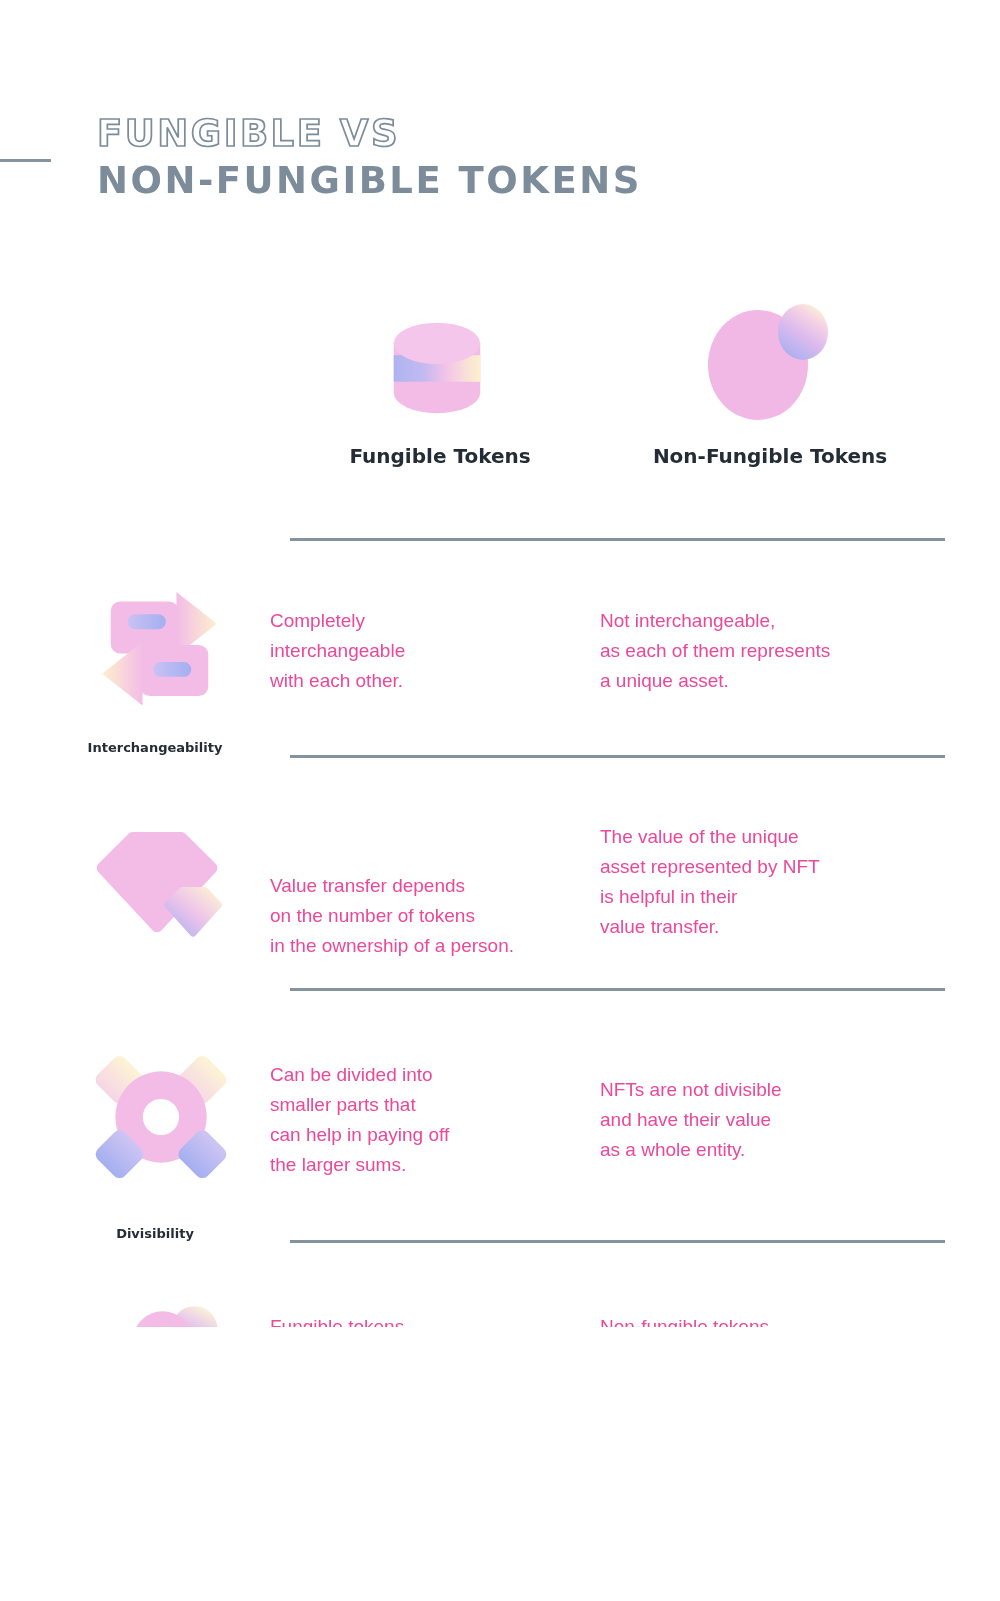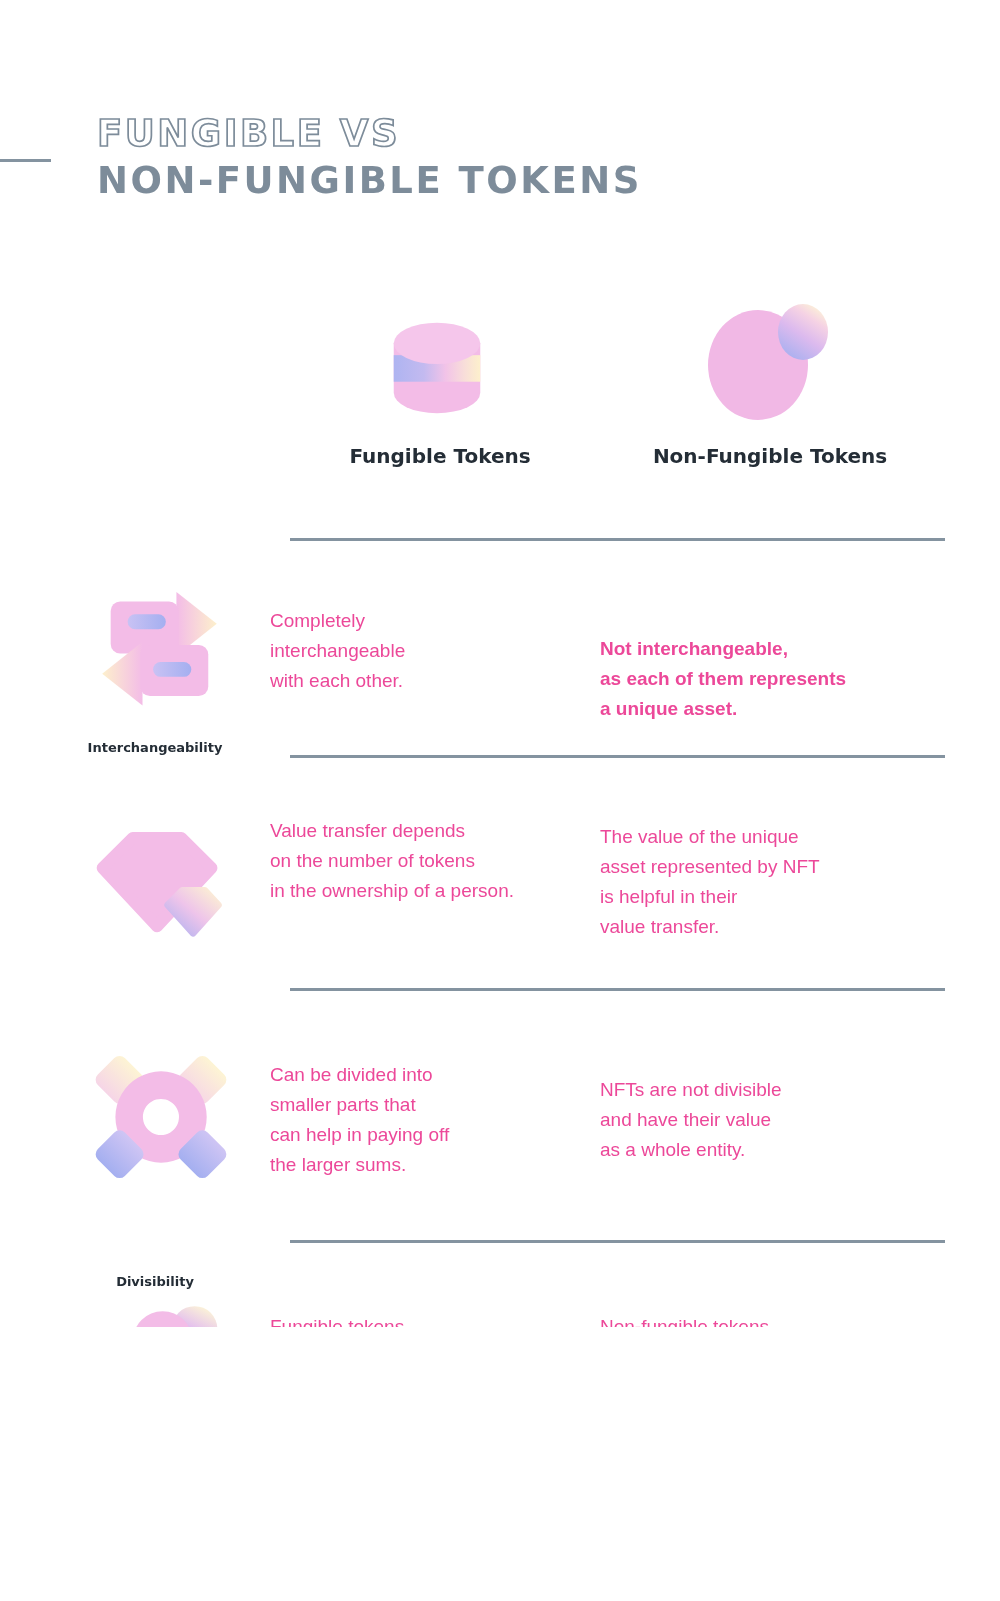--- a/index.html
+++ b/index.html
@@ -24,29 +24,29 @@
 
   
   .divider{position:absolute;left:290px;width:655px;height:3px;background:#8493a0;}
   .d0{top:538px;} .d1{top:755px;} .d2{top:988px;} .d3{top:1240px;} .d4{top:1473px;}
 
   
   .cell{position:absolute;font-size:19px;line-height:30px;text-align:left;
         white-space:pre-line;color:#ec4899;}
   .cell.fungible{left:270px;width:330px;}
   .cell.nonfungible{left:600px;width:340px;}
-  .r1f{top:606px;} .r1n{top:634px;font-weight:bold;}
-  .r2f{top:816px;} .r2n{top:822px;}
+  .r1f{top:606px;} .r1n{top:606px;}
+  .r2f{top:871px;} .r2n{top:822px;}
   .r3f{top:1060px;} .r3n{top:1075px;}
   .r4f{top:1312px;} .r4n{top:1312px;}
 
   
   .row-label{position:absolute;left:5px;width:300px;text-align:center;
              font-family:"DejaVu Sans",sans-serif;font-weight:bold;font-size:13px;color:#242d36;}
-  .l1{top:740px;} .l2{top:976px;} .l3{top:1274px;} .l4{top:1458px;}
+  .l1{top:740px;} .l2{top:976px;} .l3{top:1226px;} .l4{top:1458px;}
 
   
   .ricon{position:absolute;}
   .ricon.arrows{left:90px;top:592px;width:140px;height:122px;}
   .ricon.gem{left:95px;top:830px;width:128px;height:112px;}
   .ricon.donut{left:92px;top:1048px;width:138px;height:138px;}
   .ricon.cloud{left:88px;top:1302px;width:140px;height:98px;}
 
   
   .bottom-bar{position:absolute;left:253px;top:1592px;width:507px;height:9px;background:#4d73a8;}

